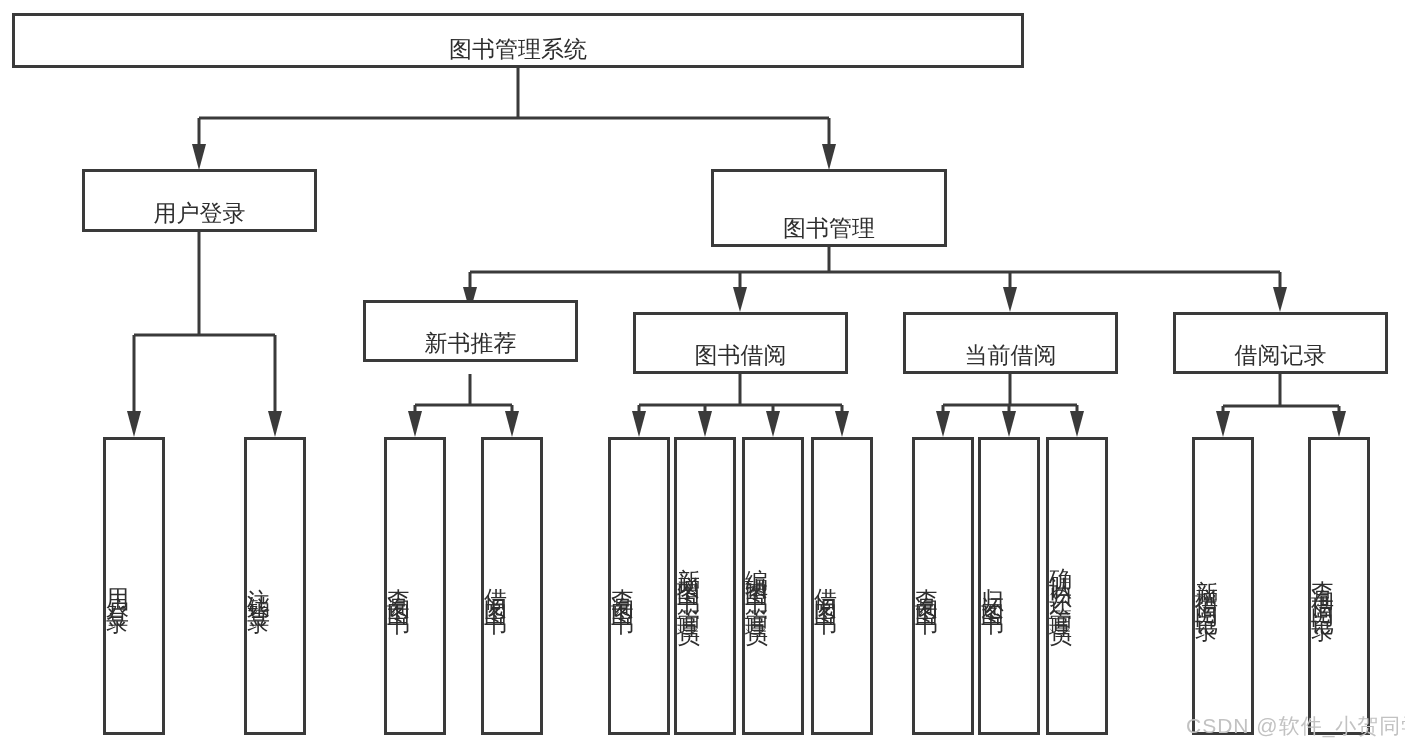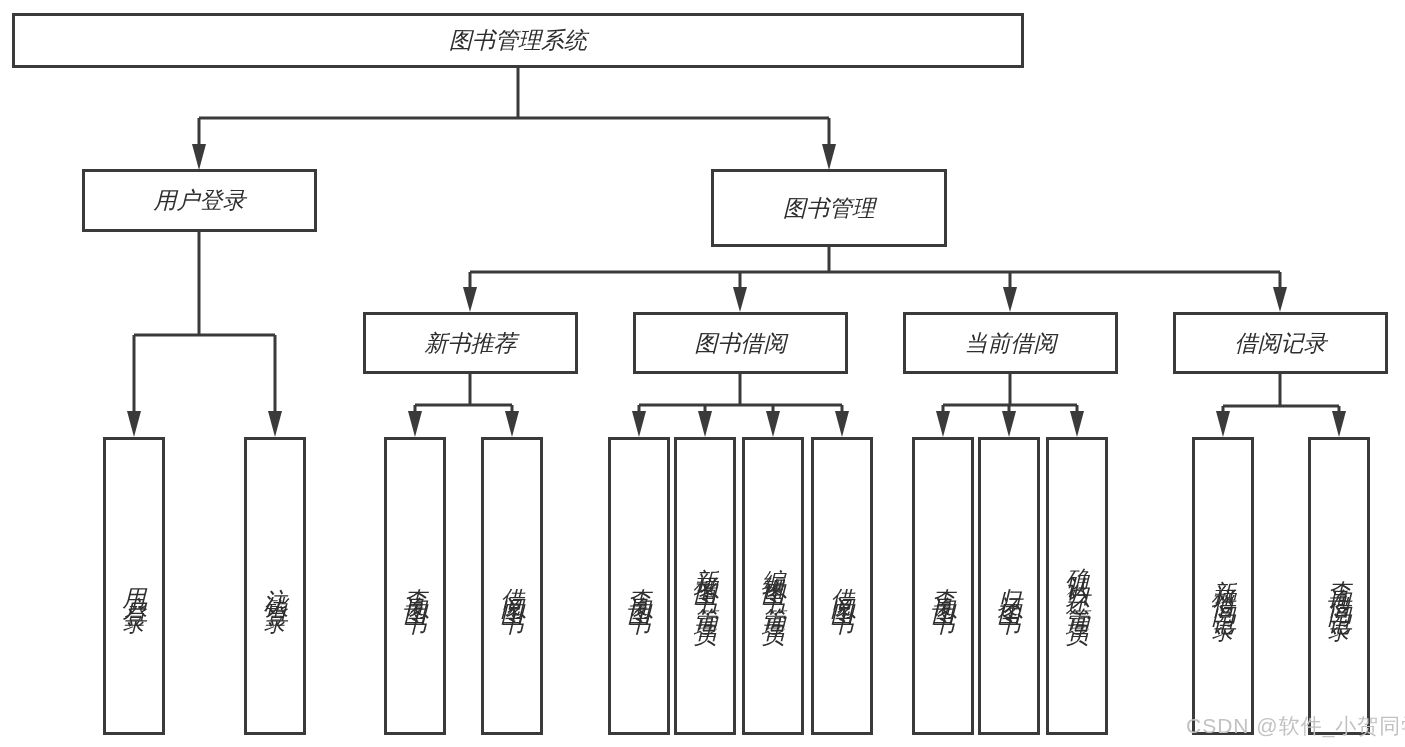--- a/index.html
+++ b/index.html
@@ -18,26 +18,25 @@
     background:var(--background);
     overflow:hidden;
   }
   .connectors{position:absolute;left:0;top:0;width:1405px;height:747px;}
   .connectors path{stroke:var(--line);stroke-width:3;fill:none;}
   .connectors polygon{fill:var(--line);stroke:none;}
   .node{
     position:absolute;
     background:var(--box-fill);
     border:3px solid var(--line);
-    display:flex;align-items:center;justify-content:center;
+    display:flex;align-items:flex-end;justify-content:center;
     color:var(--text);
     font-size:23px;
     text-align:center;
     z-index:1;
-    font-style:italic;
   }
   .node.leaf{
     writing-mode:vertical-rl;
     text-orientation:upright;
     letter-spacing:8px;
     font-size:23px;
     line-height:1;
   }
   .watermark{
     position:absolute;
@@ -94,21 +93,21 @@
     <span>图书管理系统</span>
   </div>
 
   <div class="node" style="left:82px;top:169px;width:235px;height:63px;">
     <span>用户登录</span>
   </div>
   <div class="node" style="left:711px;top:169px;width:236px;height:78px;">
     <span>图书管理</span>
   </div>
 
-  <div class="node" style="left:363px;top:312px;width:215px;height:62px;">
+  <div class="node" style="left:363px;top:300px;width:215px;height:62px;">
     <span>新书推荐</span>
   </div>
   <div class="node" style="left:903px;top:312px;width:215px;height:62px;">
     <span>当前借阅</span>
   </div>
   <div class="node" style="left:633px;top:312px;width:215px;height:62px;">
     <span>图书借阅</span>
   </div>
   <div class="node" style="left:1173px;top:312px;width:215px;height:62px;">
     <span>借阅记录</span>

